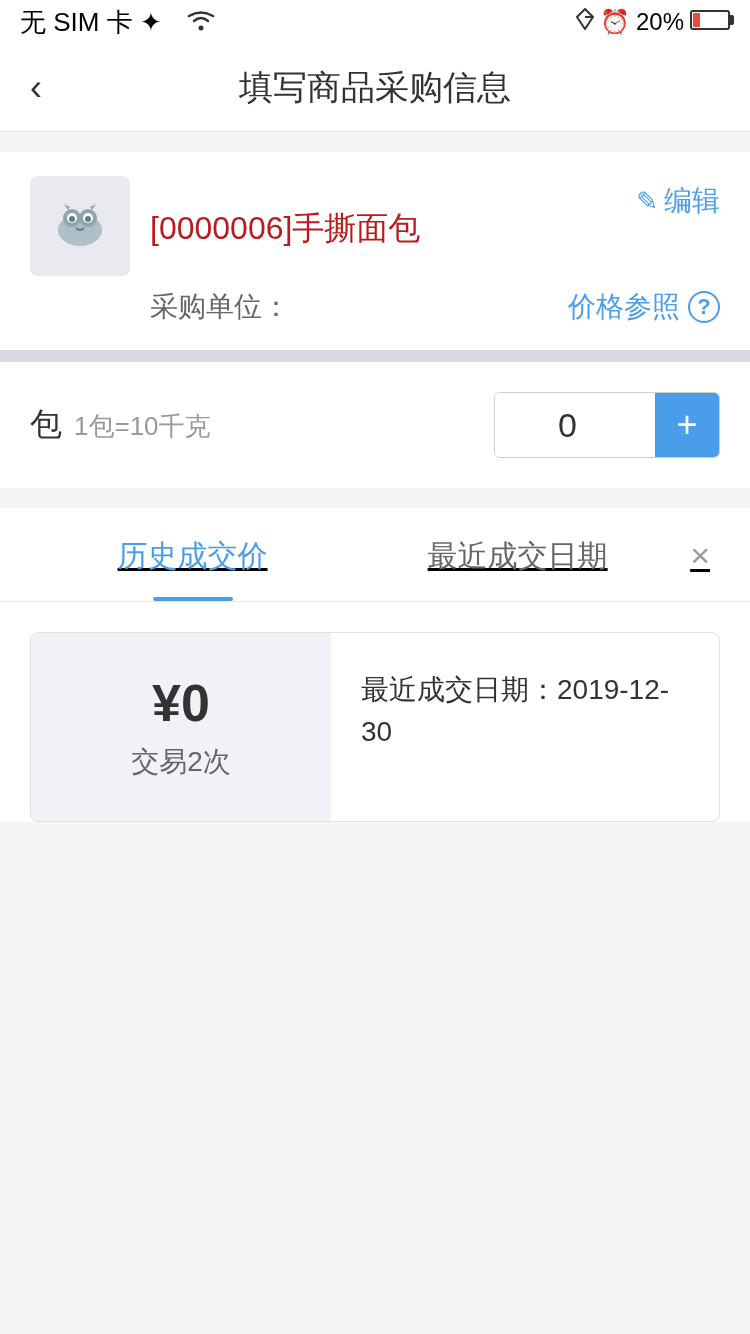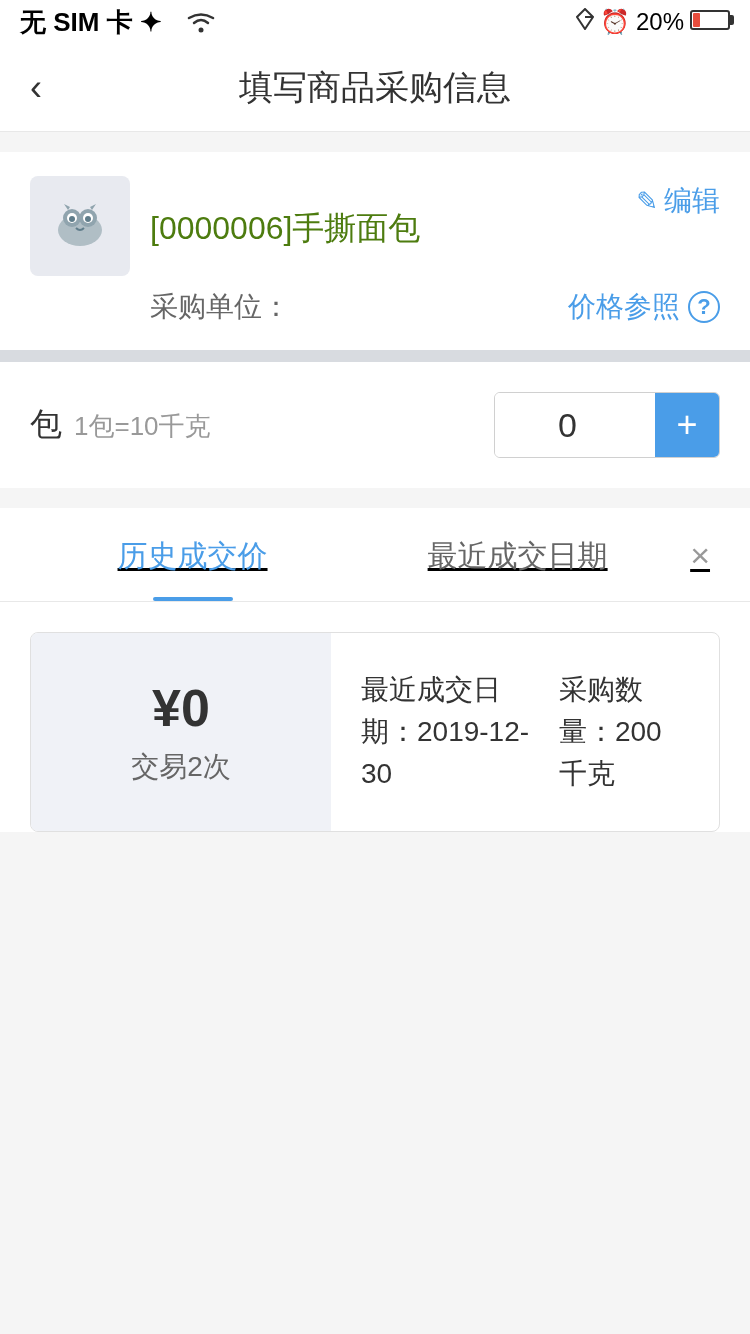--- a/index.html
+++ b/index.html
@@ -17,24 +17,24 @@
       background: #fff;
       height: 44px;
       display: flex;
       align-items: center;
       justify-content: space-between;
       padding: 0 20px;
       font-size: 28px;
     }
     .status-left {
       display: flex;
-      align-items: flex-end;
+      align-items: center;
       gap: 24px;
       font-size: 26px;
-      font-weight: 700;
+      font-weight: 400;
     }
     .status-center {
       font-size: 30px;
       font-weight: 600;
       position: absolute;
       left: 50%;
       transform: translateX(-50%);
     }
     .status-right {
       display: flex;
@@ -122,21 +122,21 @@
       align-items: center;
       justify-content: center;
       flex-shrink: 0;
     }
     .owl-icon {
       font-size: 40px;
       color: #8a9ab5;
     }
     .product-name {
       font-size: 32px;
-      color: #4d7c0f;
+      color: #b91c1c;
       font-weight: 500;
       padding-top: 6px;
     }
     .edit-btn {
       display: flex;
       align-items: center;
       gap: 6px;
       color: #4a9de8;
       font-size: 28px;
       cursor: pointer;
@@ -445,18 +445,17 @@
     <span class="close-tab-btn">×</span>
   </div>
 
   <div class="transaction-card">
     <div class="tx-left">
       <div class="tx-price">¥0</div>
       <div class="tx-count">交易2次</div>
     </div>
     <div class="tx-right">
       <div class="tx-detail-row">最近成交日期：2019-12-30</div>
-      <div class="tx-detail-row">采购数量：200千克</div>
     </div>
   </div>
 </div>
 
 <div class="bottom-area"></div>
 
 </body></html>

